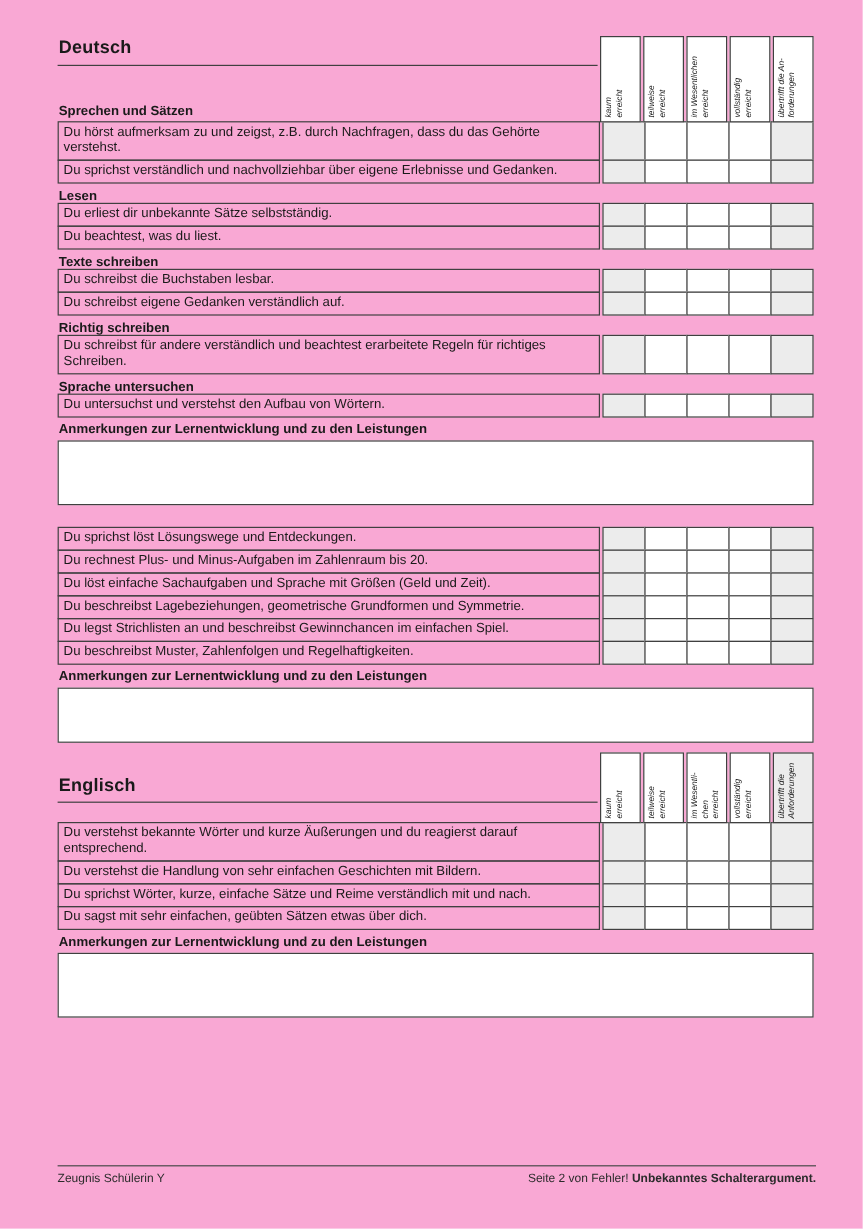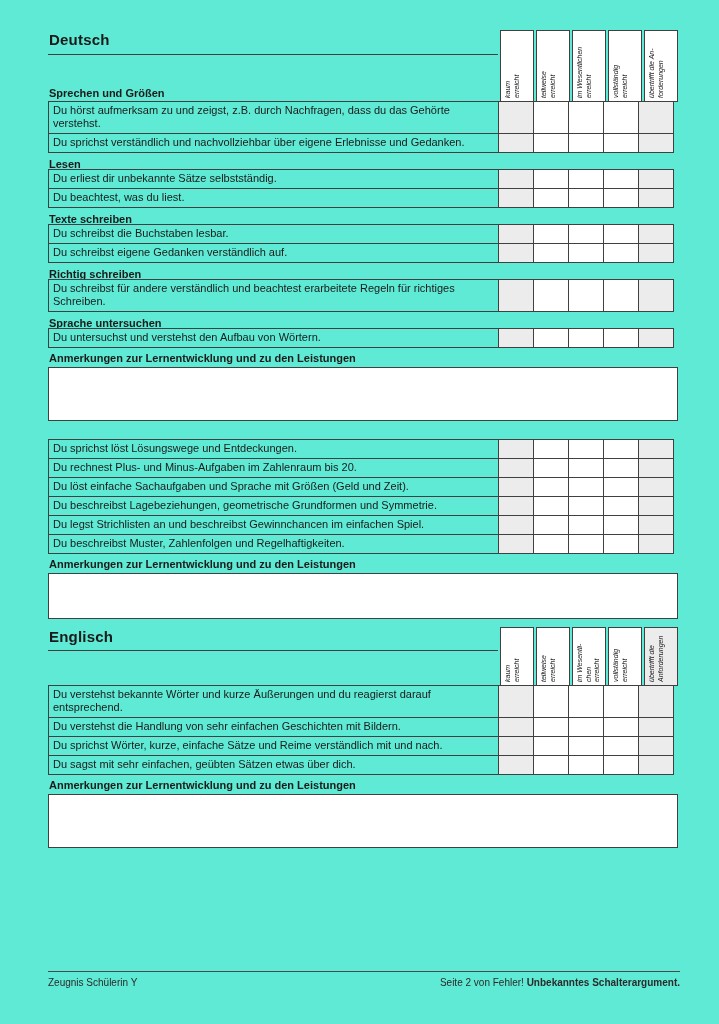--- a/index.html
+++ b/index.html
@@ -4,52 +4,52 @@
 <style>
   html,body { margin:0; padding:0; background:#ffffff; }
   .sheet {
     position:relative;
     width:719px; height:1024px;
     box-sizing:border-box;
     padding:30px 39px 36px 48px;
     font-family:"Liberation Sans", sans-serif;
     color:#1a1a1a;
     display:flex; flex-direction:column;
-    background:#5eead4;
+    background:#f9a8d4;
     overflow:hidden;
   }
   
   .band { display:flex; width:630px; }
   .band-de { height:72px; }
   .band-en { height:59px; }
   .band-left { width:452px; display:flex; flex-direction:column; box-sizing:border-box; }
   .band-title {
     font-size:15px; font-weight:bold; letter-spacing:.2px;
     padding:1px 0 6px 1px;
     border-bottom:1px solid #404040;
   }
-  .band-en .band-left { justify-content:flex-start; }
+  .band-en .band-left { justify-content:center; }
   .band-en .band-title { padding-bottom:5px; }
   .band-sub { margin-top:auto; font-weight:bold; font-size:11px; padding:0 0 3px 1px; }
   .band-right { display:flex; }
   .hcell {
     width:34px; box-sizing:border-box; position:relative;
     border:1px solid #404040; background:#ffffff; margin-left:2px;
   }
   .hcell.shaded { background:#ececec; }
   .vtext {
     position:absolute; left:3px; top:calc(100% - 3px);
     transform:rotate(-90deg); transform-origin:0 0;
     width:66px;
     font-size:7px; font-style:italic; line-height:8.5px;
     white-space:pre-line; color:#1a1a1a;
   }
   .band-en .vtext { width:53px; }
   
-  .row { display:flex; width:630px; margin-top:-1px; }
+  .row { display:flex; width:630px; margin-top:-1px;justify-content:space-between; }
   .desc {
     width:452px; box-sizing:border-box;
     border:1px solid #404040;
     padding:2px 6px 3px 4px;
     font-size:11px; line-height:13px;
   }
   .cells { display:flex; margin-left:-1px; }
   .cell { width:36px; box-sizing:border-box; border:1px solid #404040; margin-left:-1px; background:#fff; }
   .cell.shaded { background:#ececec; }
   .subhead { font-weight:bold; font-size:11px; padding:5px 0 0 1px; width:630px; }
@@ -72,21 +72,21 @@
   }
 </style>
 </head>
 <body>
 
 <div class="sheet">
 
   <div class="band band-de">
     <div class="band-left">
       <div class="band-title">Deutsch</div>
-      <div class="band-sub">Sprechen und Größen</div>
+      <div class="band-sub">Sprechen und Sätzen</div>
     </div>
     <div class="band-right">
       <div class="hcell">
           <div class="vtext">kaum
 erreicht</div>
         </div>
       <div class="hcell">
           <div class="vtext">teilweise
 erreicht</div>
         </div>

